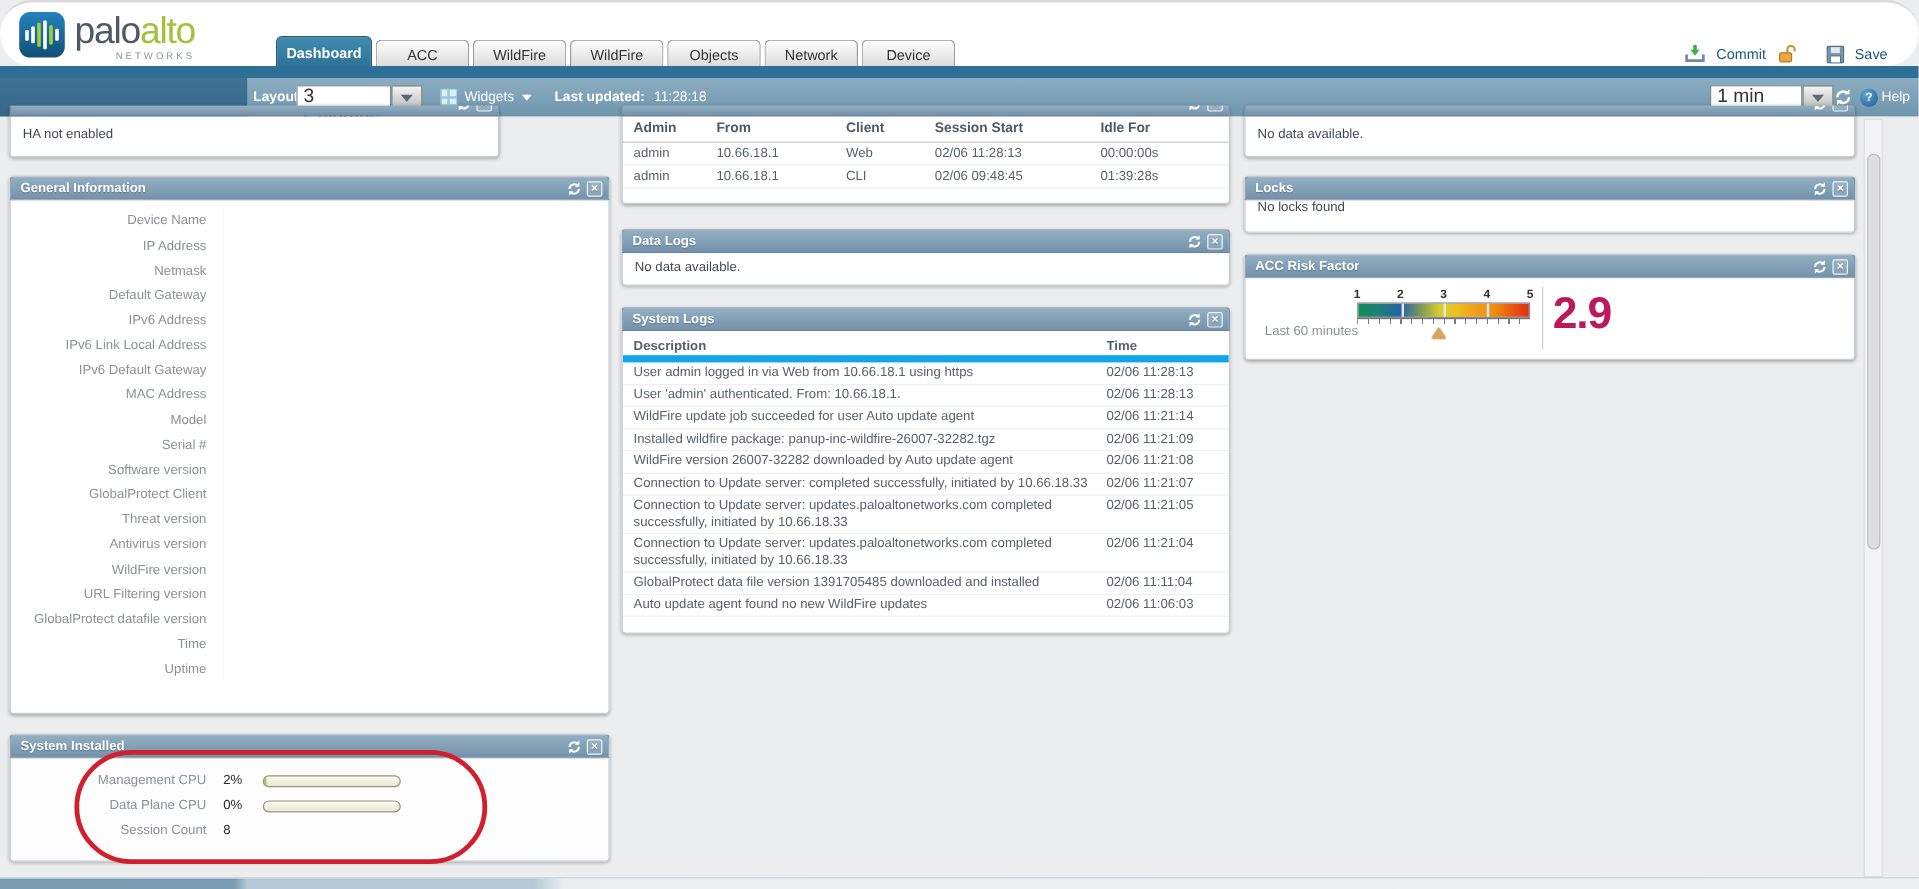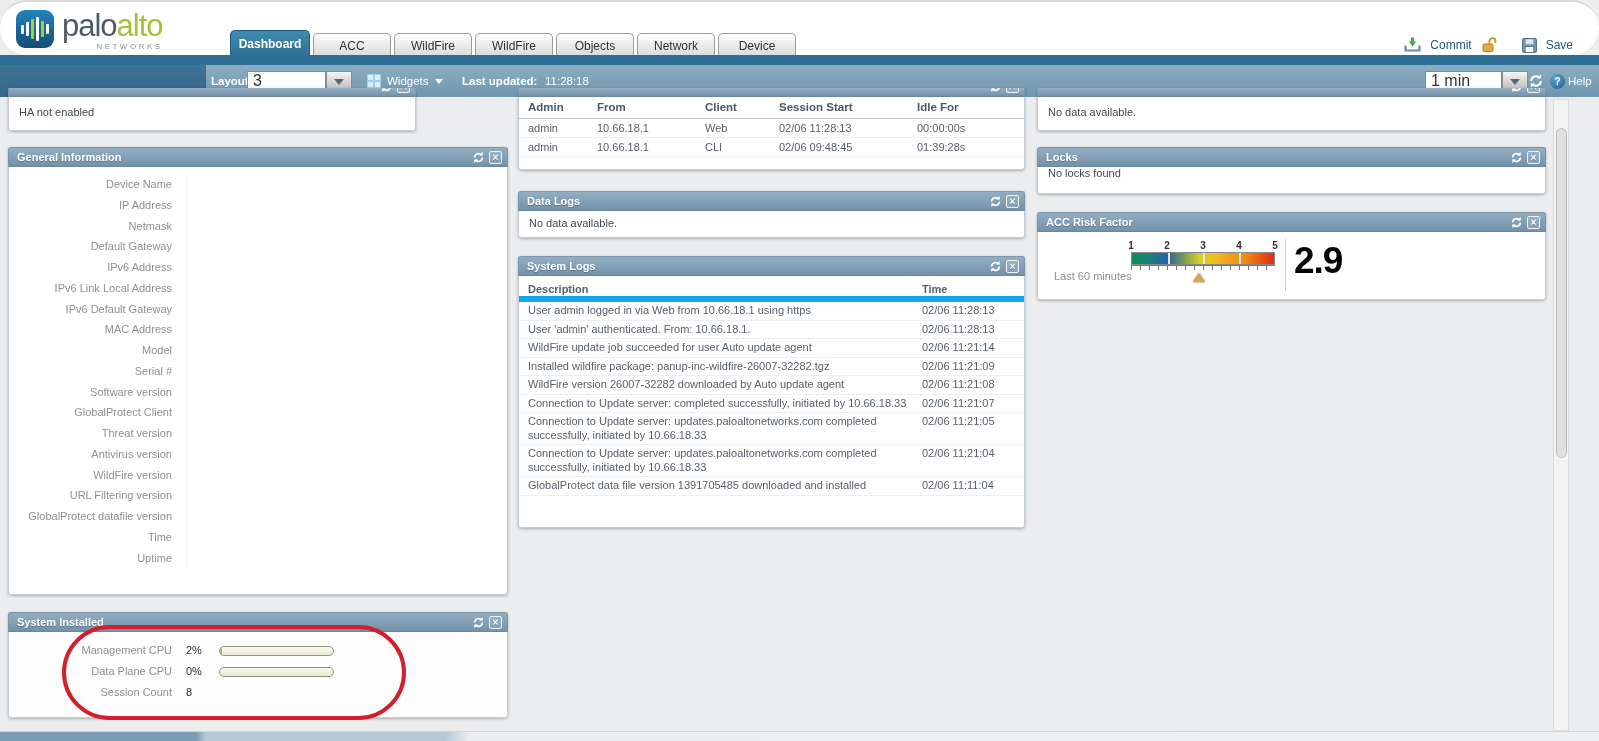--- a/index.html
+++ b/index.html
@@ -101,21 +101,21 @@
   .scale-num { position:absolute; transform:translateX(-50%); font-size:10px; font-weight:bold; color:#333; }
   .gauge-bar { position:relative; height:13px; margin-top:1px; border:1px solid #888;
       background:linear-gradient(to right,#0a9053 0%,#1d7f7a 12%,#2563a8 25%,#7f9c56 37%,#d8cf2a 48%,#eebf1f 58%,#f0a01e 68%,#ee8d12 80%,#e84f10 92%,#e02c12 100%); }
   .gauge-div { position:absolute; top:0; bottom:0; width:2px; background:#e8e8e8; }
   .gauge-ruler { height:6px; border-top:1px solid #777;
       background:repeating-linear-gradient(to right,#777 0 1px,transparent 1px 9px); background-size:100% 4px; background-repeat:no-repeat; }
   .risk-pointer { position:absolute; top:41px; transform:translateX(-50%); width:0; height:0;
       border-left:6px solid transparent; border-right:6px solid transparent; border-bottom:9px solid #d8a353;
       filter:drop-shadow(0 0 1px #8a6a33); }
   .risk-divider { position:absolute; left:247px; top:7px; width:1px; height:52px; background:#c9d2d8; }
-  .risk-value { position:absolute; left:256px; top:8px; font-size:37px; font-weight:bold; color:#000000; letter-spacing:-1px; }
+  .risk-value { position:absolute; left:256px; top:8px; font-size:37px; font-weight:bold; color:#be185d; letter-spacing:-1px; }
 
   
   .scrollbar-track { position:absolute; left:1553px; top:99px; width:16px; height:632px; background:#f3f3f4; border:1px solid #dcdcdc; }
   .scrollbar-thumb { position:absolute; left:1.5px; top:28px; width:11px; height:330px; background:#dfdfe0; border:1px solid #bcbcbe; border-radius:7px; }
 
   
   .bottom-strip { position:absolute; left:0; top:731px; width:1599px; height:10px;
       background:linear-gradient(to right,#7b9db4 0,#7b9db4 196px,#b6c9d6 206px,#b6c9d6 445px,#eaeef0 470px,#eef1f2 100%);
       border-top:1px solid #c9d3da; }
 </style>
@@ -477,20 +477,24 @@
             <div class="sl-time">02/06 11:21:05</div>
           </div>
           <div class="sl-row">
             <div class="sl-desc">Connection to Update server: updates.paloaltonetworks.com completed successfully, initiated by 10.66.18.33</div>
             <div class="sl-time">02/06 11:21:04</div>
           </div>
           <div class="sl-row">
             <div class="sl-desc">GlobalProtect data file version 1391705485 downloaded and installed</div>
             <div class="sl-time">02/06 11:11:04</div>
           </div>
+          <div class="sl-row">
+            <div class="sl-desc">Auto update agent found no new WildFire updates</div>
+            <div class="sl-time">02/06 11:06:03</div>
+          </div>
         </div>
     </div>
   </div>
 
   <div class="widget" style="left:1037px;top:88px;width:509px">
     <div class="w-head clipped">
       <span class="w-icons">
         <span class="ic-refresh">
             <svg width="13" height="13" viewBox="0 0 16 16">
               <path d="M3.2 8a4.8 4.8 0 0 1 8.6-2.9" stroke="#fff" stroke-width="2" fill="none"></path>

